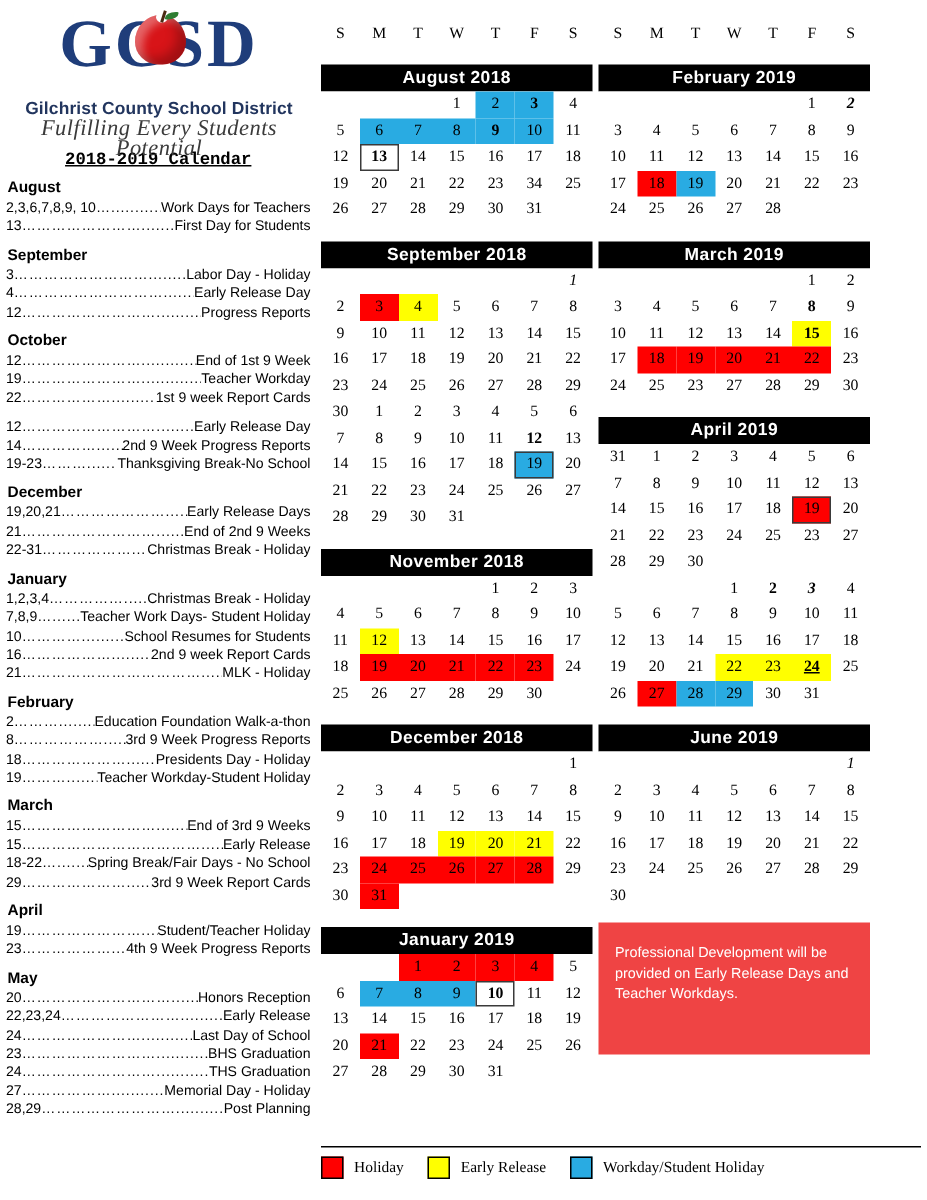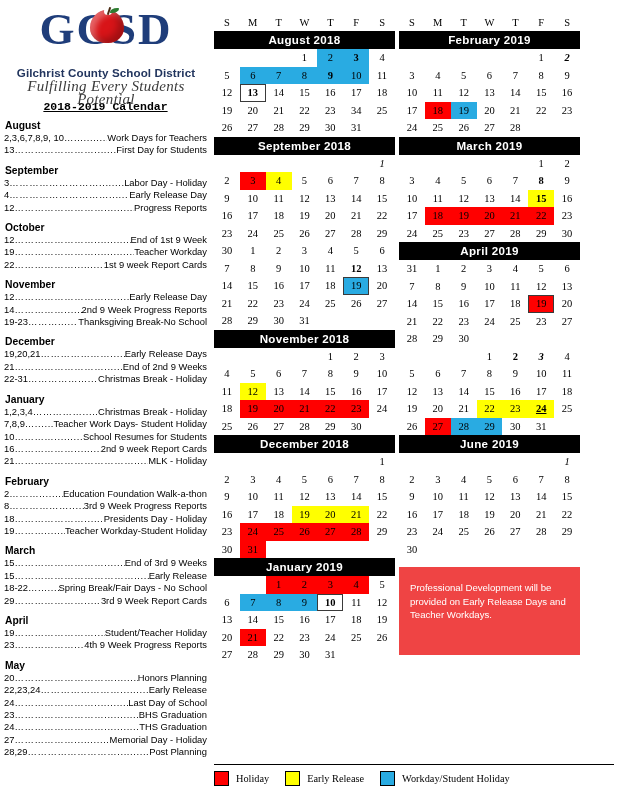--- a/index.html
+++ b/index.html
@@ -158,20 +158,21 @@
   .month-bar {
     background: #000;
     color: #fff;
     text-align: center;
     font-family: "Liberation Sans", sans-serif;
     font-weight: bold;
     font-size: 11.6px;
     line-height: 18px;
     height: 18px;
     letter-spacing: 0.3px;
+    margin-top: 12px;
   }
   .weeks {
     display: grid;
     grid-template-columns: repeat(7, 1fr);
     background: #fff;
   }
   .day {
     position: relative;
     height: 17.5px;
     line-height: 17.5px;
@@ -299,21 +300,20 @@
             <span class="dots">……………………...............................................................</span>
             <span class="desc">Teacher Workday</span>
           </div>
           <div class="entry">
             <span class="days">22</span>
             <span class="dots">………………............................................................</span>
             <span class="desc">1st 9 week Report Cards</span>
           </div>
         </div>
         <div class="month-block">
-          <div class="month-head">November</div>
           <div class="entry">
             <span class="days">12</span>
             <span class="dots">……………………….............................................................</span>
             <span class="desc">Early Release Day</span>
           </div>
           <div class="entry">
             <span class="days">14</span>
             <span class="dots">…………….............................................................</span>
             <span class="desc">2nd 9 Week Progress Reports</span>
           </div>
@@ -426,21 +426,21 @@
             <span class="days">23</span>
             <span class="dots">……………….............................................................</span>
             <span class="desc">4th 9 Week Progress Reports</span>
           </div>
         </div>
         <div class="month-block">
           <div class="month-head">May</div>
           <div class="entry">
             <span class="days">20</span>
             <span class="dots">………………………….............................................................</span>
-            <span class="desc">Honors Planning</span>
+            <span class="desc">Honors Reception</span>
           </div>
           <div class="entry">
             <span class="days">22,23,24</span>
             <span class="dots">……………………............................................................</span>
             <span class="desc">Early Release</span>
           </div>
           <div class="entry">
             <span class="days">24</span>
             <span class="dots">……………………..............................................................</span>
             <span class="desc">Last Day of School</span>

